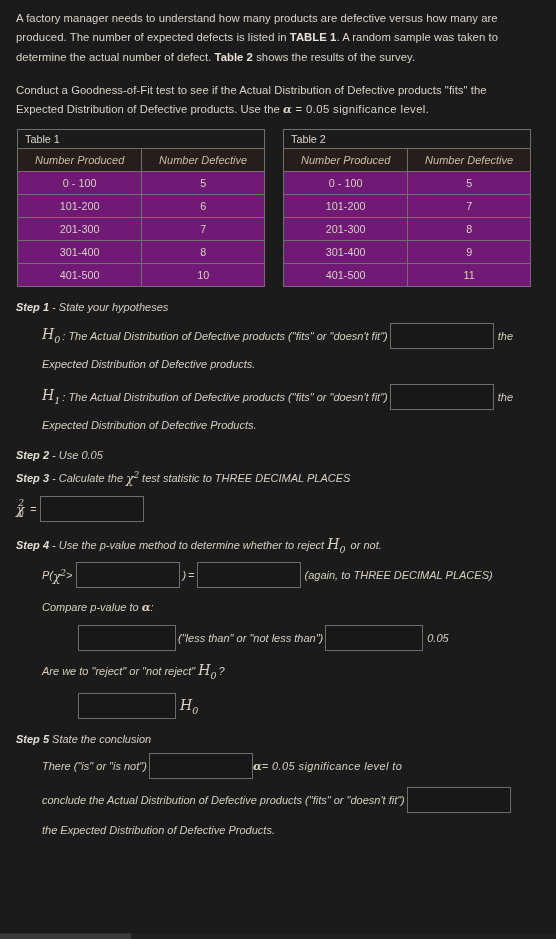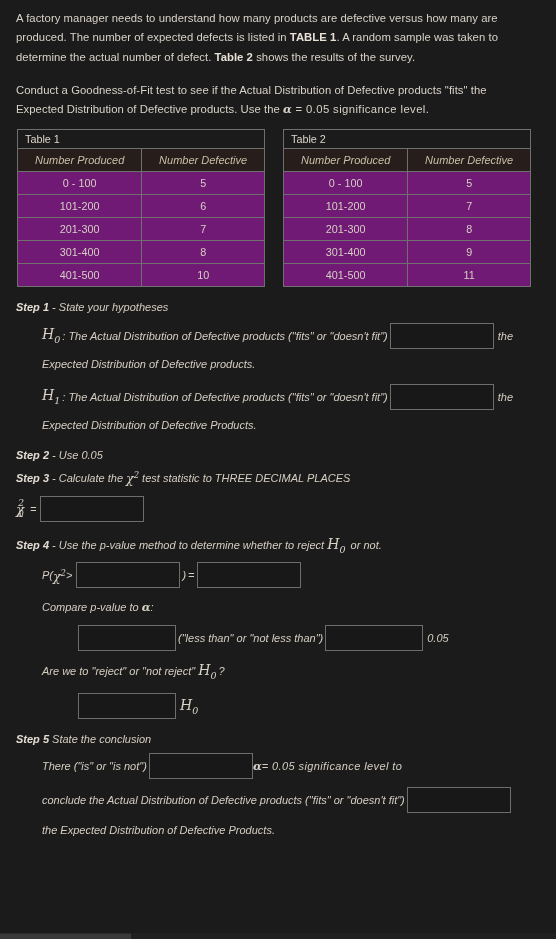--- a/index.html
+++ b/index.html
@@ -293,20 +293,21 @@
     <div class="step-head mt14"><span class="sb">Step 4</span><span> - Use the p-value method to determine whether to reject </span><span class="hyp-sym"><span>H</span><sub>0</sub></span><span> or not.</span></div>
 
     <div class="ind mt8">
       <span>P(</span>
         <span class="chi"><span>χ</span><sup>2</sup></span>
         <span> &gt;</span>
       <input class="blank w104 gap4" type="text" value="" style="">
       <span class="gap2">)</span>
       <span class="gap2">=</span>
       <input class="blank w104 gap2" type="text" value="" style="">
+      <span class="gap4">(again, to THREE DECIMAL PLACES)</span>
     </div>
 
     <div class="ind block mt10"><span>Compare p-value to </span><span class="mathalpha">α</span><span>:</span></div>
 
     <div class="row mt8" style="margin-left:62px;">
       <input class="blank w98" type="text" value="" style="">
       <span class="gap2">("less than" or "not less than")</span>
       <input class="blank w98 gap2" type="text" value="" style="">
       <span class="gap4">0.05</span>
     </div>

